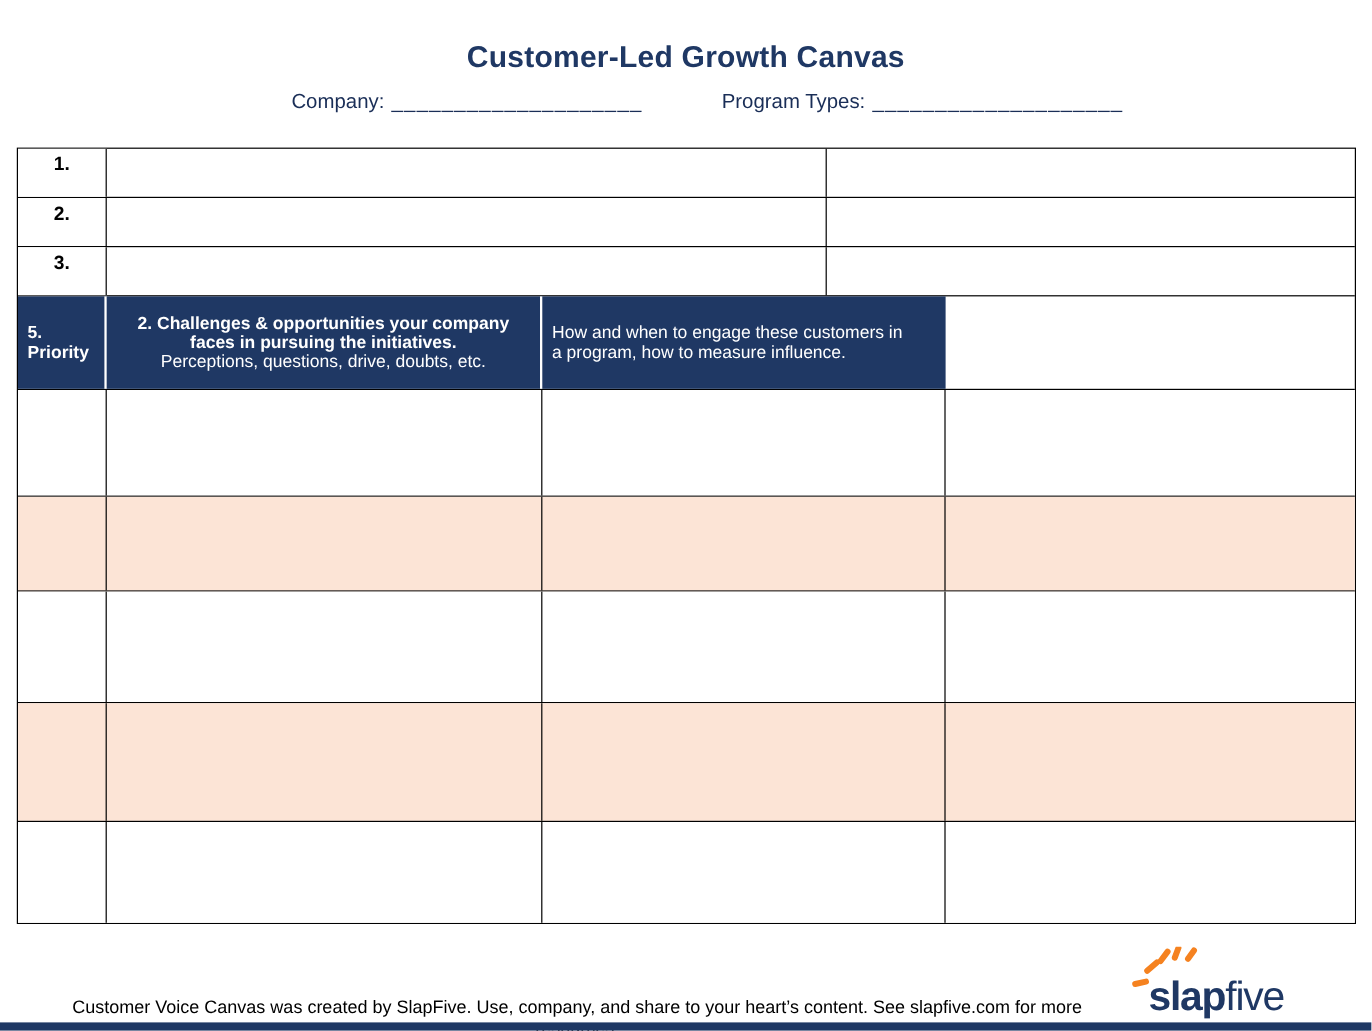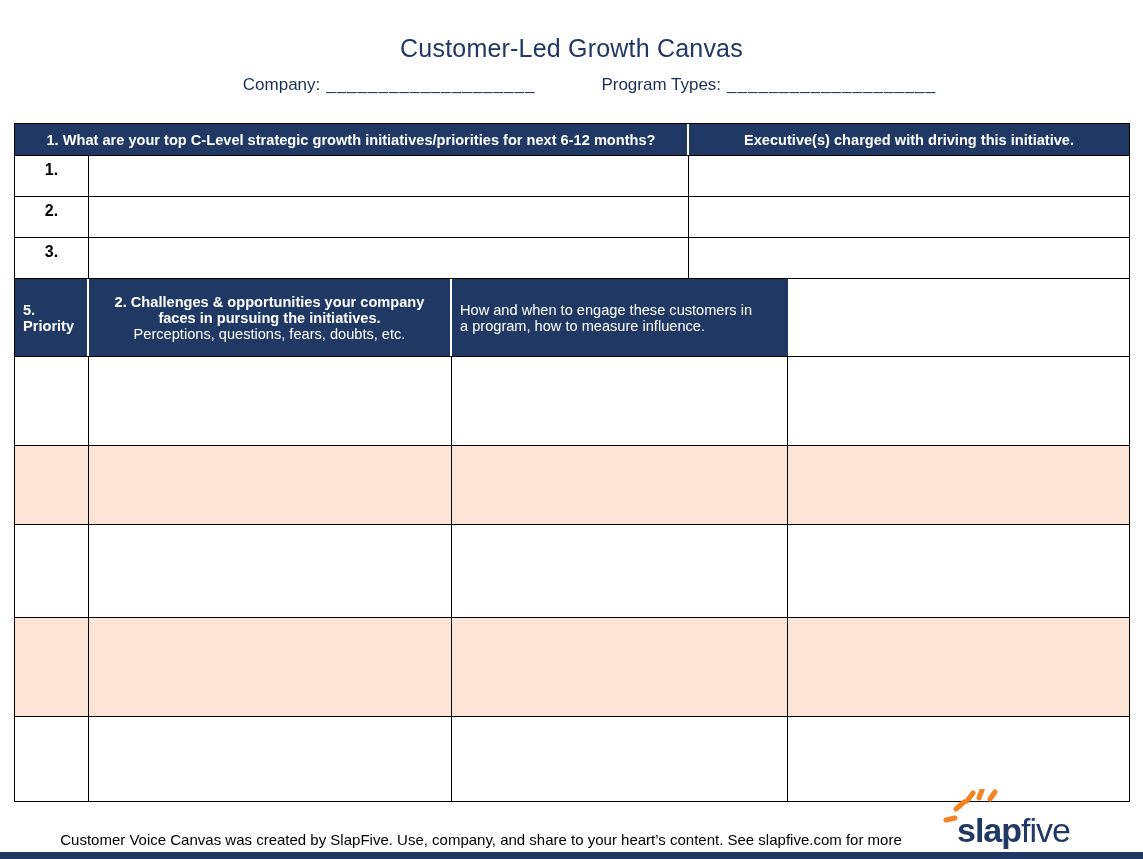--- a/index.html
+++ b/index.html
@@ -2,21 +2,21 @@
 <html><head>
 <meta charset="utf-8">
 <style>
   html,body { margin:0; padding:0; }
   body {
     width:1143px; height:859px; position:relative; overflow:hidden;
     background:#fff; font-family:"Liberation Sans", sans-serif;
     --navy:#1f3864; --peach:#fce4d6; --orange:#f58220;
   }
   .title {
-    text-align:center; padding-top:34px; font-size:25px; font-weight:normal;
+    text-align:center; padding-top:34px; font-size:25px; font-weight:bold;
     color:var(--navy); letter-spacing:0.2px;
   }
   .meta-line {
     display:flex; justify-content:center; gap:30px; margin-top:12px;
     font-size:17px; color:#1a2e57;
   }
   .meta-pair { display:flex; gap:6px; align-items:baseline;margin-left:36px; }
   .blank { letter-spacing:1px; }
 
   .tbl {
@@ -74,24 +74,20 @@
     <span class="blank">____________________</span>
   </div>
   <div class="meta-pair">
     <span>Program Types:</span>
     <span class="blank">____________________</span>
   </div>
 </div>
 
 <div class="tbl">
 
-  <div class="row hrow1">
-    <div class="hcell nowrap">1. What are your top C-Level strategic growth initiatives/priorities for next 6-12 months?</div>
-    <div class="hcell nowrap">Executive(s) charged with driving this initiative.</div>
-  </div>
 
   <div class="row irow">
     <div class="numcell">1.</div>
     <div class="cell"></div>
     <div class="cell"></div>
   </div>
   <div class="row irow">
     <div class="numcell">2.</div>
     <div class="cell"></div>
     <div class="cell"></div>
@@ -101,21 +97,21 @@
     <div class="cell"></div>
     <div class="cell"></div>
   </div>
 
   <div class="row hrow2">
     <div class="hcell pre left-col">5.
 Priority</div>
     <div class="hcell center-col">
       <div class="pre">2. Challenges &amp; opportunities your company
 faces in pursuing the initiatives.</div>
-      <div class="sub">Perceptions, questions, fears, doubts, etc.</div>
+      <div class="sub">Perceptions, questions, drive, doubts, etc.</div>
     </div>
     <div class="hcell left-col">
       <div class="sub pre">How and when to engage these customers in
 a program, how to measure influence.</div>
     </div>
   </div>
 
   <div class="row brow r1 white-row">
     <div class="cell"></div>
     <div class="cell"></div>

